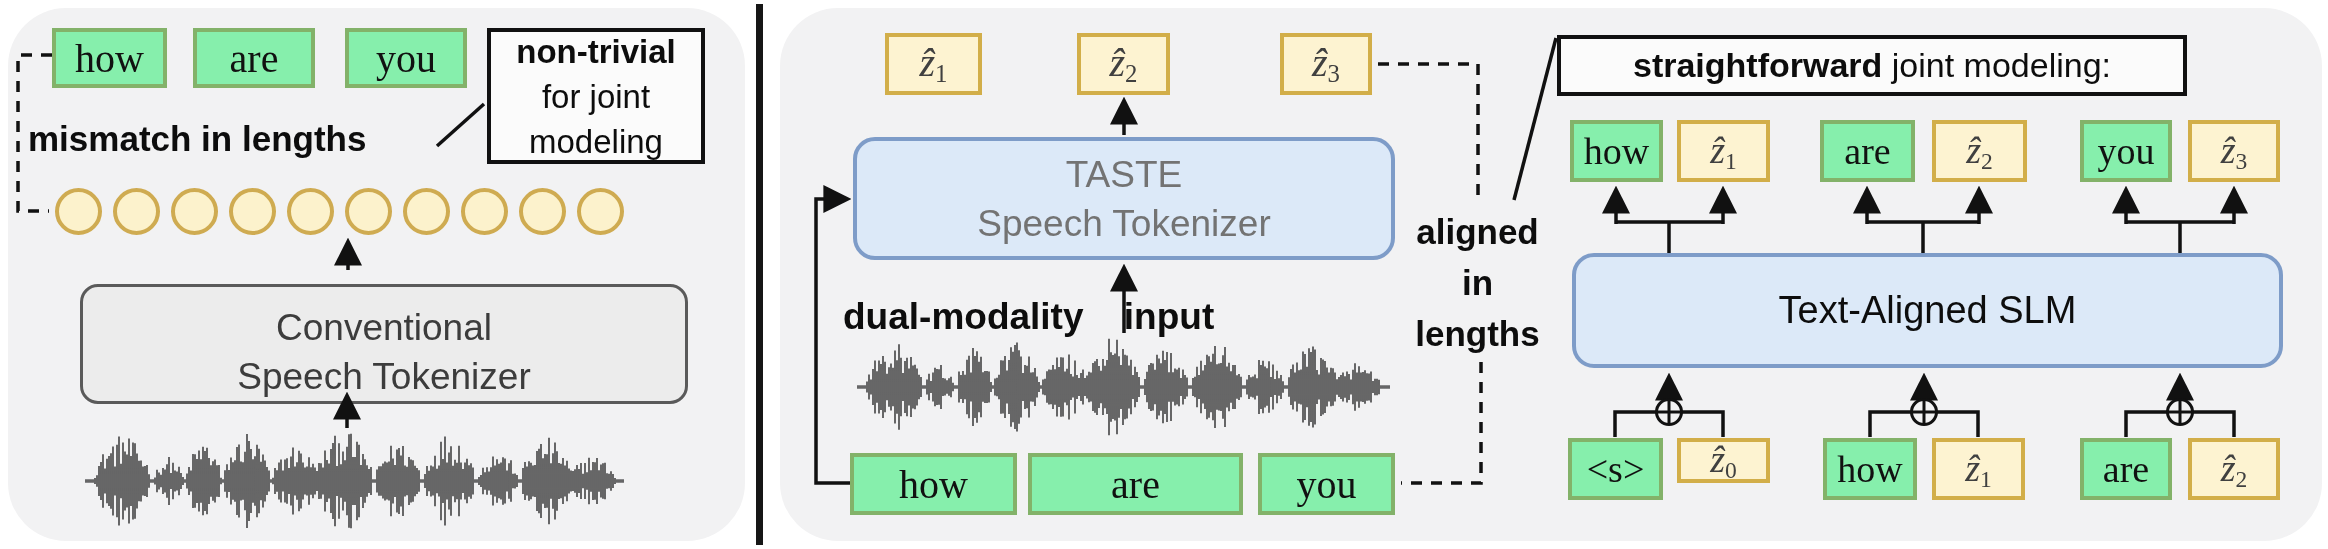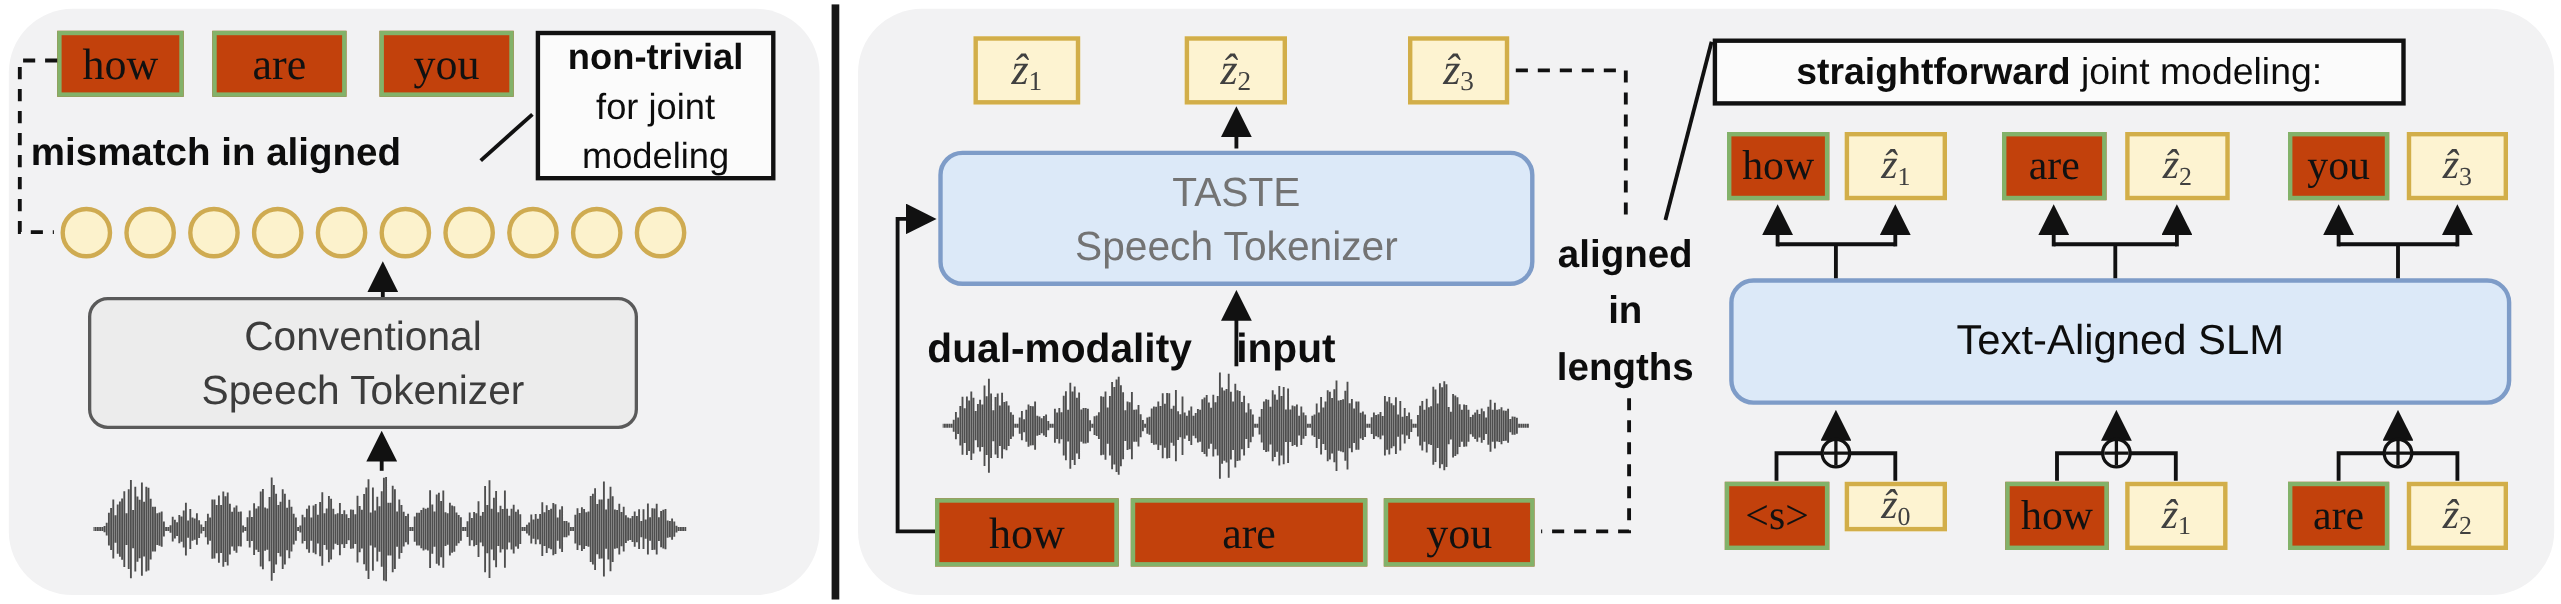--- a/index.html
+++ b/index.html
@@ -1,21 +1,21 @@
 <!DOCTYPE html>
 <html><head>
 <meta charset="utf-8">
 <style>
   html,body{margin:0;padding:0;background:#ffffff;}
   #stage{position:relative;width:2328px;height:549px;background:#ffffff;
          font-family:"Liberation Sans",sans-serif;overflow:hidden;}
   .panel{position:absolute;background:#f2f2f3;border-radius:58px;}
   .box{position:absolute;box-sizing:border-box;display:flex;align-items:center;
        justify-content:center;text-align:center;}
-  .green{background:#c2410c;border:4px solid #83b269;}
+  .green{background:#86efac;border:4px solid #83b269;}
   .yellow{background:#fdf3d1;border:4px solid #d2ae49;}
   .blue{background:#dce9f8;border:4px solid #7e9cc8;border-radius:22px;}
   .grayb{background:#ececec;border:3px solid #5a5a5a;border-radius:18px;color:#3c3c3c;}
   .noteb{background:#fbfbfb;border:4px solid #111;color:#0d0d0d;}
   .serif{font-family:"Liberation Serif","DejaVu Serif",serif;}
   .tok{font-size:40px;color:#111;}
   .tok-sm{font-size:38px;color:#111;}
   .zhat{font-family:"Liberation Serif","DejaVu Serif",serif;font-style:italic;color:#404040;}
   .zhat sub{font-style:normal;font-size:0.62em;vertical-align:-0.25em;}
   .cap{position:absolute;font-weight:bold;color:#0d0d0d;white-space:nowrap;}
@@ -44,36 +44,36 @@
     </div>
 
   <div class="box noteb" style="left:487px;top:28px;width:218px;height:136px;font-size:33px;line-height:45px;">
     <div>
       <div style="font-weight:bold;">non-trivial</div>
       <div>for joint</div>
       <div>modeling</div>
     </div>
   </div>
 
-  <div class="cap" style="left:28px;top:119px;font-size:35px;">mismatch in aligned</div>
+  <div class="cap" style="left:28px;top:119px;font-size:35px;">mismatch in lengths</div>
 
   <div id="circles-row">
       <div class="circle"></div>
       <div class="circle"></div>
       <div class="circle"></div>
       <div class="circle"></div>
       <div class="circle"></div>
       <div class="circle"></div>
       <div class="circle"></div>
       <div class="circle"></div>
       <div class="circle"></div>
       <div class="circle"></div>
     </div>
 
-  <div class="box grayb" style="left:80px;top:270px;width:500px;height:120px;font-size:37px;line-height:49px;">
+  <div class="box grayb" style="left:80px;top:284px;width:608px;height:120px;font-size:37px;line-height:49px;align-items:flex-end;">
     <div>
       <div>Conventional</div>
       <div>Speech Tokenizer</div>
     </div>
   </div>
 
   <svg id="wave-left" class="wave" style="left:85px;top:426px;" width="540" height="110">
       <path d="M0,53.2V56.8M2,53.2V56.8M4,53.2V56.8M6,53.2V56.8M8,53.2V56.8M10,52.1V57.9M12,49.2V60.8M14,40.1V69.9M16,35.9V74.1M18,28.2V81.8M20,42.5V67.5M22,32.7V77.3M24,29.9V80.1M26,27.2V82.8M28,20.6V89.4M30,40.5V69.5M32,18.7V91.3M34,10.4V99.6M36,37.7V72.3M38,16.5V93.5M40,25.4V84.6M42,28.4V81.6M44,12.6V97.4M46,30.1V79.9M48,16.4V93.6M50,17.3V92.7M52,27.4V82.6M54,34.7V75.3M56,34.6V75.4M58,40.5V69.5M60,39.9V70.1M62,38.9V71.1M64,48.2V61.8M66,53.2V56.8M68,53.2V56.8M70,51.6V58.4M72,43.7V66.3M74,46.4V63.6M76,48.8V61.2M78,42.1V67.9M80,43.5V66.5M82,38.2V71.8M84,31.0V79.0M86,47.1V62.9M88,36.8V73.2M90,44.5V65.5M92,45.4V64.6M94,40.7V69.3M96,46.9V63.1M98,50.9V59.1M100,53.2V56.8M102,47.6V62.4M104,41.0V69.0M106,44.5V65.5M108,28.1V81.9M110,28.2V81.8M112,33.0V77.0M114,24.4V85.6M116,33.2V76.8M118,20.8V89.2M120,25.1V84.9M122,21.8V88.2M124,32.0V78.0M126,39.2V70.8M128,35.3V74.7M130,33.6V76.4M132,39.3V70.7M134,39.1V70.9M136,51.8V58.2M138,53.2V56.8M140,44.2V65.8M142,38.2V71.8M144,44.1V65.9M146,31.4V78.6M148,36.2V73.8M150,34.2V75.8M152,20.9V89.1M154,18.5V91.5M156,35.4V74.6M158,36.3V73.7M160,25.8V84.2M162,8.1V101.9M164,15.0V95.0M166,22.9V87.1M168,33.2V76.8M170,30.2V79.8M172,18.8V91.2M174,22.8V87.2M176,35.7V74.3M178,28.4V81.6M180,34.6V75.4M182,41.1V68.9M184,44.4V65.6M186,53.2V56.8M188,51.8V58.2M190,42.0V68.0M192,44.2V65.8M194,36.6V73.4M196,33.5V76.5M198,44.5V65.5M200,33.5V76.5M202,32.2V77.8M204,42.0V68.0M206,30.4V79.6M208,21.6V88.4M210,40.6V69.4M212,36.2V73.8M214,24.8V85.2M216,27.4V82.6M218,36.5V73.5M220,41.6V68.4M222,40.5V69.5M224,31.2V78.8M226,41.2V68.8M228,37.8V72.2M230,41.5V68.5M232,44.9V65.1M234,37.1V72.9M236,37.3V72.7M238,41.4V68.6M240,24.6V85.4M242,33.9V76.1M244,37.4V72.6M246,23.1V86.9M248,17.1V92.9M250,9.7V100.3M252,40.0V70.0M254,17.2V92.8M256,38.2V71.8M258,25.6V84.4M260,34.3V75.7M262,20.7V89.3M264,8.3V101.7M266,7.7V102.3M268,31.0V79.0M270,31.1V78.9M272,15.7V94.3M274,18.7V91.3M276,38.9V71.1M278,28.0V82.0M280,33.2V76.8M282,39.2V70.8M284,43.1V66.9M286,41.0V69.0M288,53.2V56.8M290,53.2V56.8M292,43.6V66.4M294,40.2V69.8M296,40.2V69.8M298,37.6V72.4M300,35.6V74.4M302,36.5V73.5M304,35.6V74.4M306,19.7V90.3M308,32.6V77.4M310,38.9V71.1M312,23.5V86.5M314,21.9V88.1M316,29.5V80.5M318,19.9V90.1M320,39.6V70.4M322,40.7V69.3M324,31.1V78.9M326,33.5V76.5M328,34.3V75.7M330,39.8V70.2M332,42.1V67.9M334,44.3V65.7M336,53.2V56.8M338,53.2V56.8M340,47.9V62.1M342,39.9V70.1M344,44.8V65.2M346,39.5V70.5M348,40.5V69.5M350,29.7V80.3M352,42.8V67.2M354,39.4V70.6M356,15.8V94.2M358,33.1V76.9M360,10.6V99.4M362,36.4V73.6M364,26.6V83.4M366,20.3V89.7M368,39.7V70.3M370,33.7V76.3M372,36.7V73.3M374,19.8V90.2M376,36.5V73.5M378,42.9V67.1M380,36.5V73.5M382,32.8V77.2M384,39.2V70.8M386,37.2V72.8M388,41.4V68.6M390,53.2V56.8M392,53.2V56.8M394,51.0V59.0M396,49.1V60.9M398,41.8V68.2M400,46.3V63.7M402,41.3V68.7M404,45.5V64.5M406,41.2V68.8M408,30.6V79.4M410,39.6V70.4M412,33.3V76.7M414,37.7V72.3M416,36.6V73.4M418,31.2V78.8M420,32.4V77.6M422,44.5V65.5M424,37.2V72.8M426,34.2V75.8M428,47.7V62.3M430,47.6V62.4M432,49.1V60.9M434,53.2V56.8M436,53.2V56.8M438,42.0V68.0M440,36.0V74.0M442,40.4V69.6M444,35.2V74.8M446,36.8V73.2M448,39.6V70.4M450,38.9V71.1M452,25.0V85.0M454,22.8V87.2M456,17.9V92.1M458,32.2V77.8M460,28.1V81.9M462,28.2V81.8M464,11.8V98.2M466,37.2V72.8M468,27.3V82.7M470,16.6V93.4M472,25.2V84.8M474,37.1V72.9M476,37.7V72.3M478,31.9V78.1M480,39.5V70.5M482,34.7V75.3M484,42.4V67.6M486,44.4V65.6M488,45.1V64.9M490,43.2V66.8M492,38.9V71.1M494,43.1V66.9M496,37.0V73.0M498,47.7V62.3M500,36.9V73.1M502,46.2V63.8M504,31.8V78.2M506,44.3V65.7M508,36.0V74.0M510,36.3V73.7M512,32.0V78.0M514,44.2V65.8M516,38.6V71.4M518,37.3V72.7M520,36.7V73.3M522,47.2V62.8M524,47.7V62.3M526,45.3V64.7M528,48.1V61.9M530,52.0V58.0M532,53.2V56.8M534,53.2V56.8M536,53.2V56.8M538,53.2V56.8" stroke="#4e4e4e" stroke-width="1.7" fill="none"></path>
     </svg>
 

